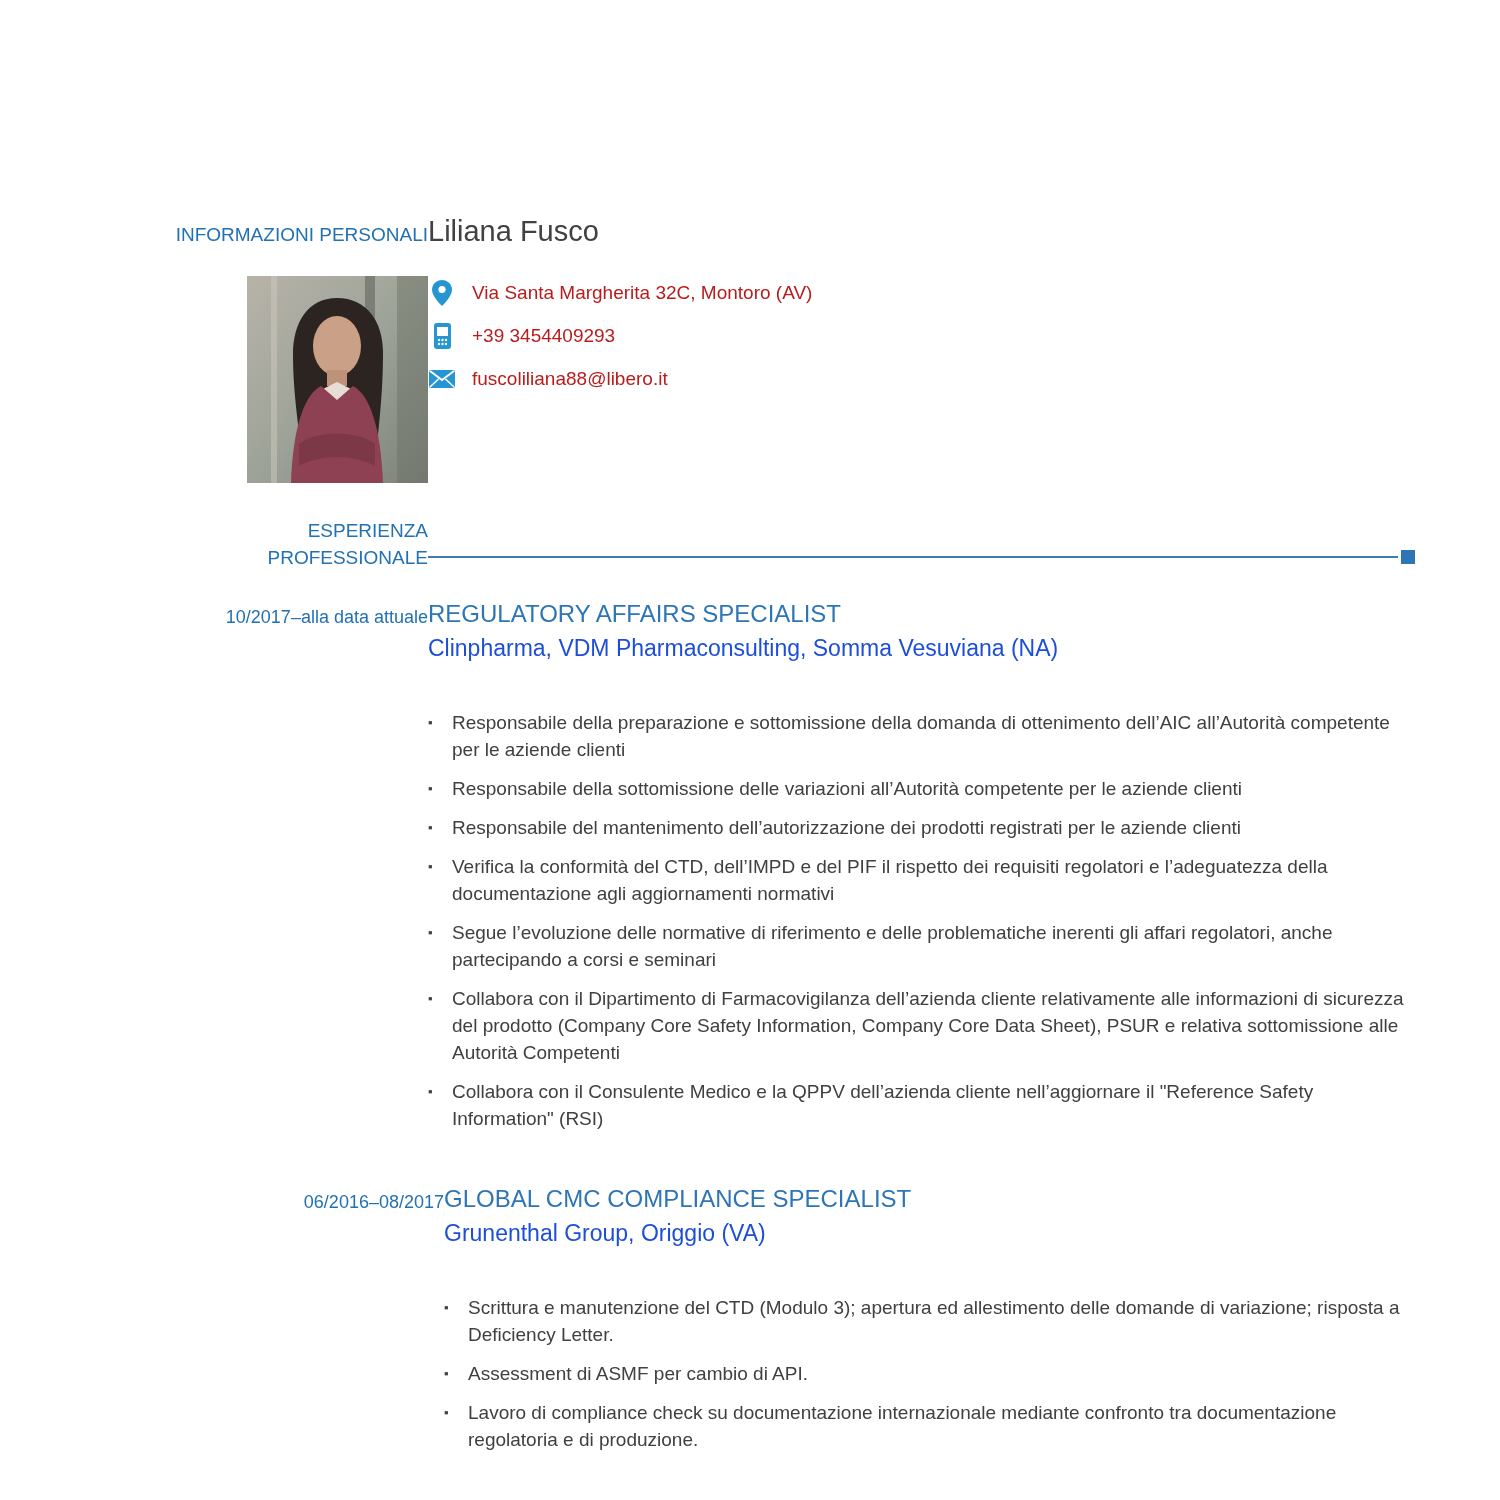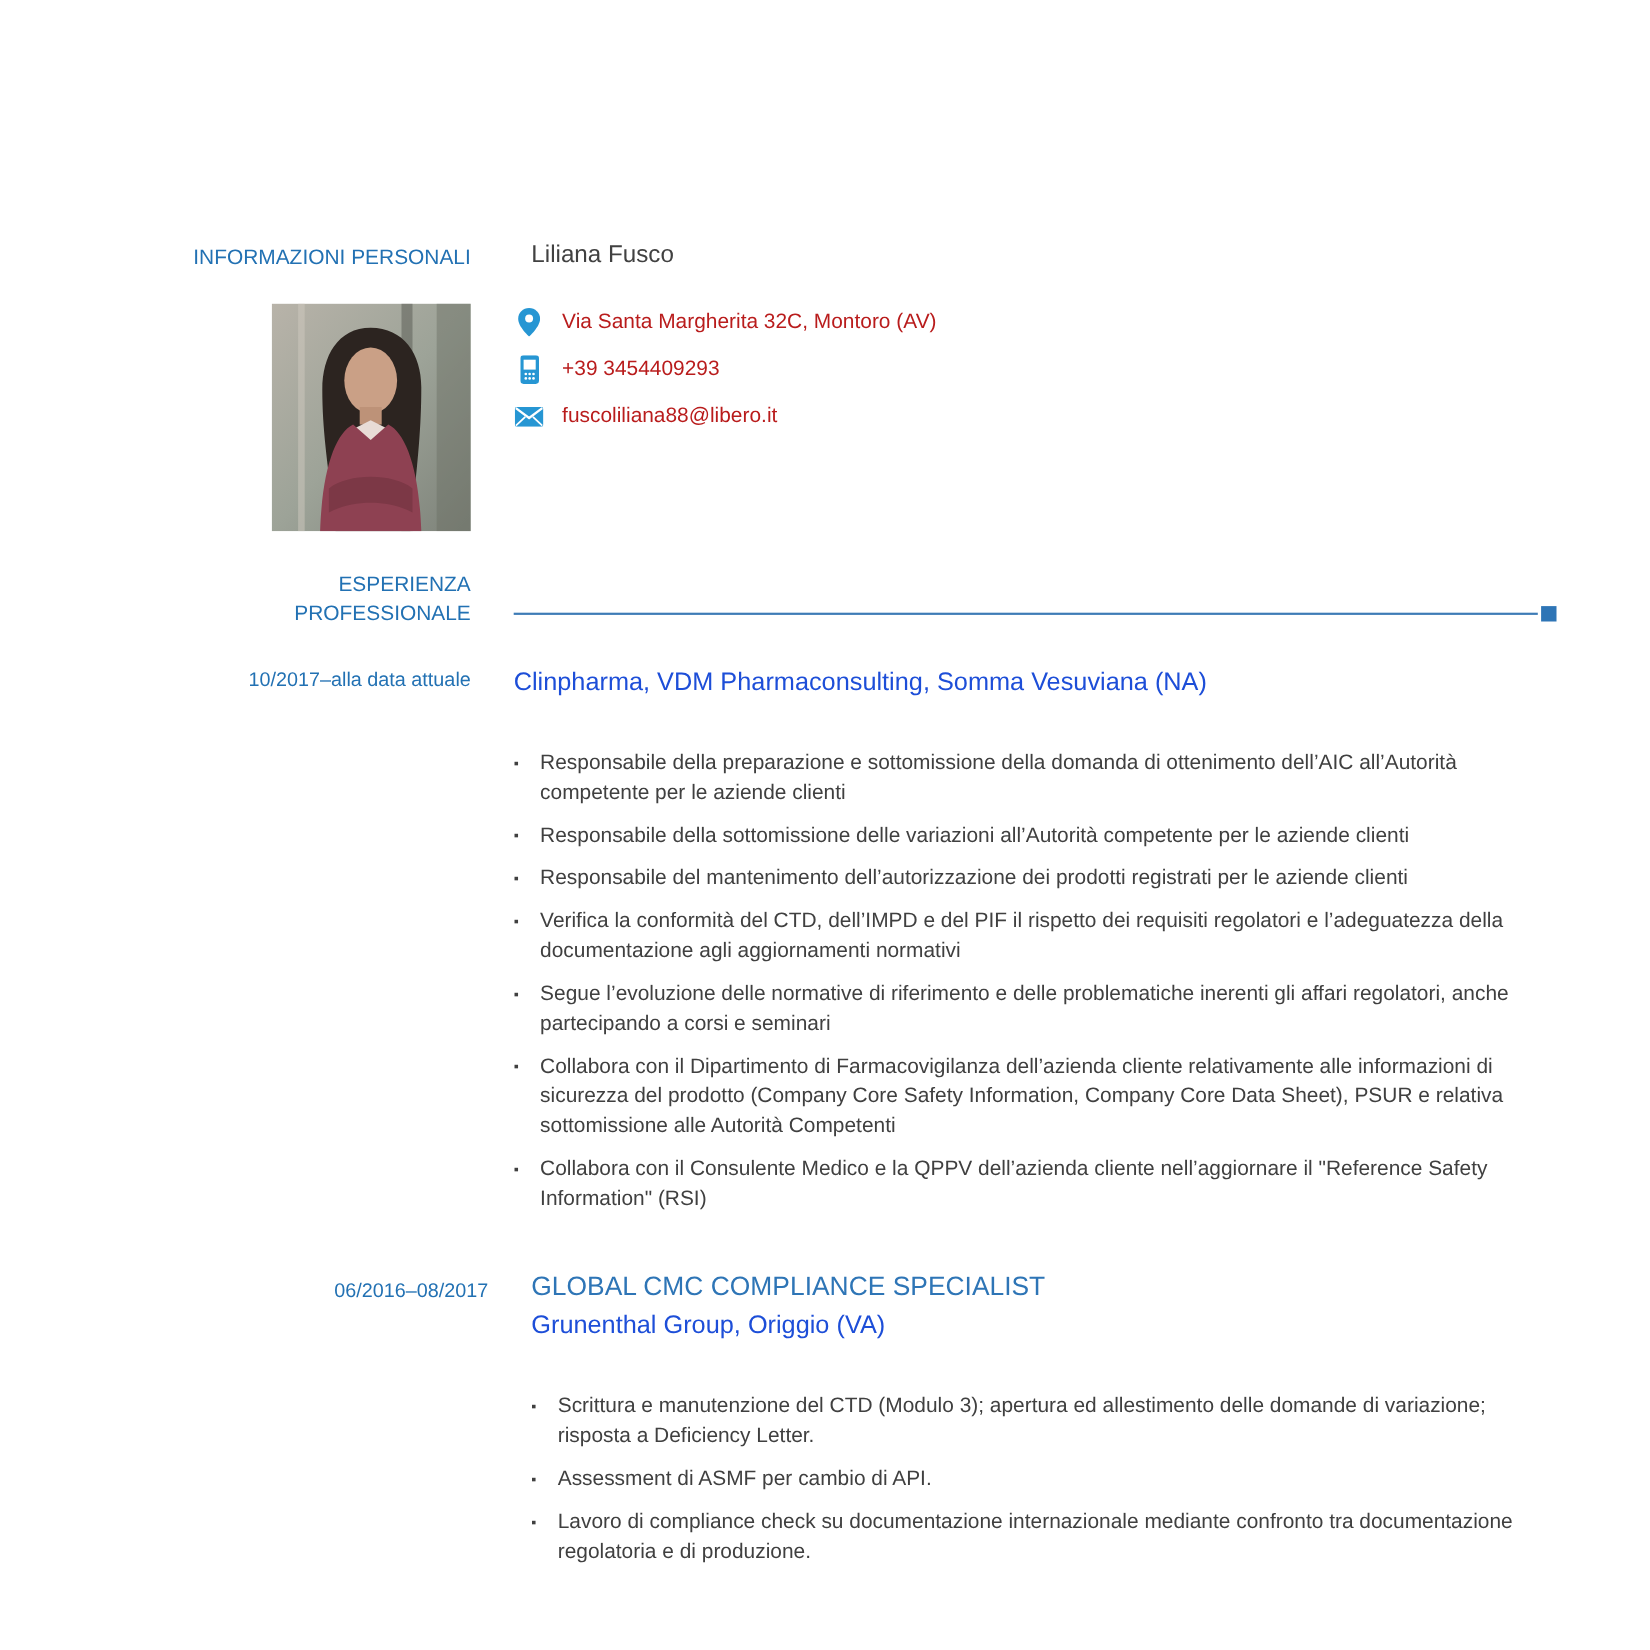--- a/index.html
+++ b/index.html
@@ -15,21 +15,20 @@
   }
   .doc-title{
     margin-left:185px;
     font-size:30px;
     line-height:36px;
     color:#2696d3;
   }
   .row{
     display:grid;
     grid-template-columns:428px 1fr;
-    column-gap:39px;
   }
   .left-cell{
     text-align:right;
     color:#2271b3;
   }
   .right-cell{
     padding-right:85px;
   }
   
   .row.personal{margin-top:96px;}
@@ -38,24 +37,24 @@
     line-height:26px;
     padding-top:8px;
     color:#2271b3;
   }
   .photo-wrap{margin-top:28px;}
   .photo{
     display:inline-block;
     width:181px;height:207px;
   }
   .person-name{
-    font-size:22px;
+    font-size:29px;
     line-height:34px;
     color:#414141;
-    margin:0 0 32px 16px;
+    margin:0 0 32px 0;
     font-weight:normal;
   }
   .contact-row{
     display:flex;
     align-items:center;
     gap:16px;
     height:26px;
     margin-bottom:17px;
     font-size:19px;
     color:#b91c1c;
@@ -208,20 +207,21 @@
         <div class="rule-square"></div>
       </div>
     </div>
   </div>
 
   <div class="row job1">
     <div class="left-cell">
       <div class="job-date">10/2017–alla data attuale</div>
     </div>
     <div class="right-cell">
+      <h2 class="job-title">REGULATORY AFFAIRS SPECIALIST</h2>
       <p class="job-employer">Clinpharma, VDM Pharmaconsulting, Somma Vesuviana (NA)</p>
       <ul class="bullets">
         <li>
             <span class="bullet-marker">▪</span>
             <span class="bullet-text">Responsabile della preparazione e sottomissione della domanda di ottenimento dell’AIC all’Autorità competente per le aziende clienti</span>
           </li>
         <li>
             <span class="bullet-marker">▪</span>
             <span class="bullet-text">Responsabile della sottomissione delle variazioni all’Autorità competente per le aziende clienti</span>
           </li>

